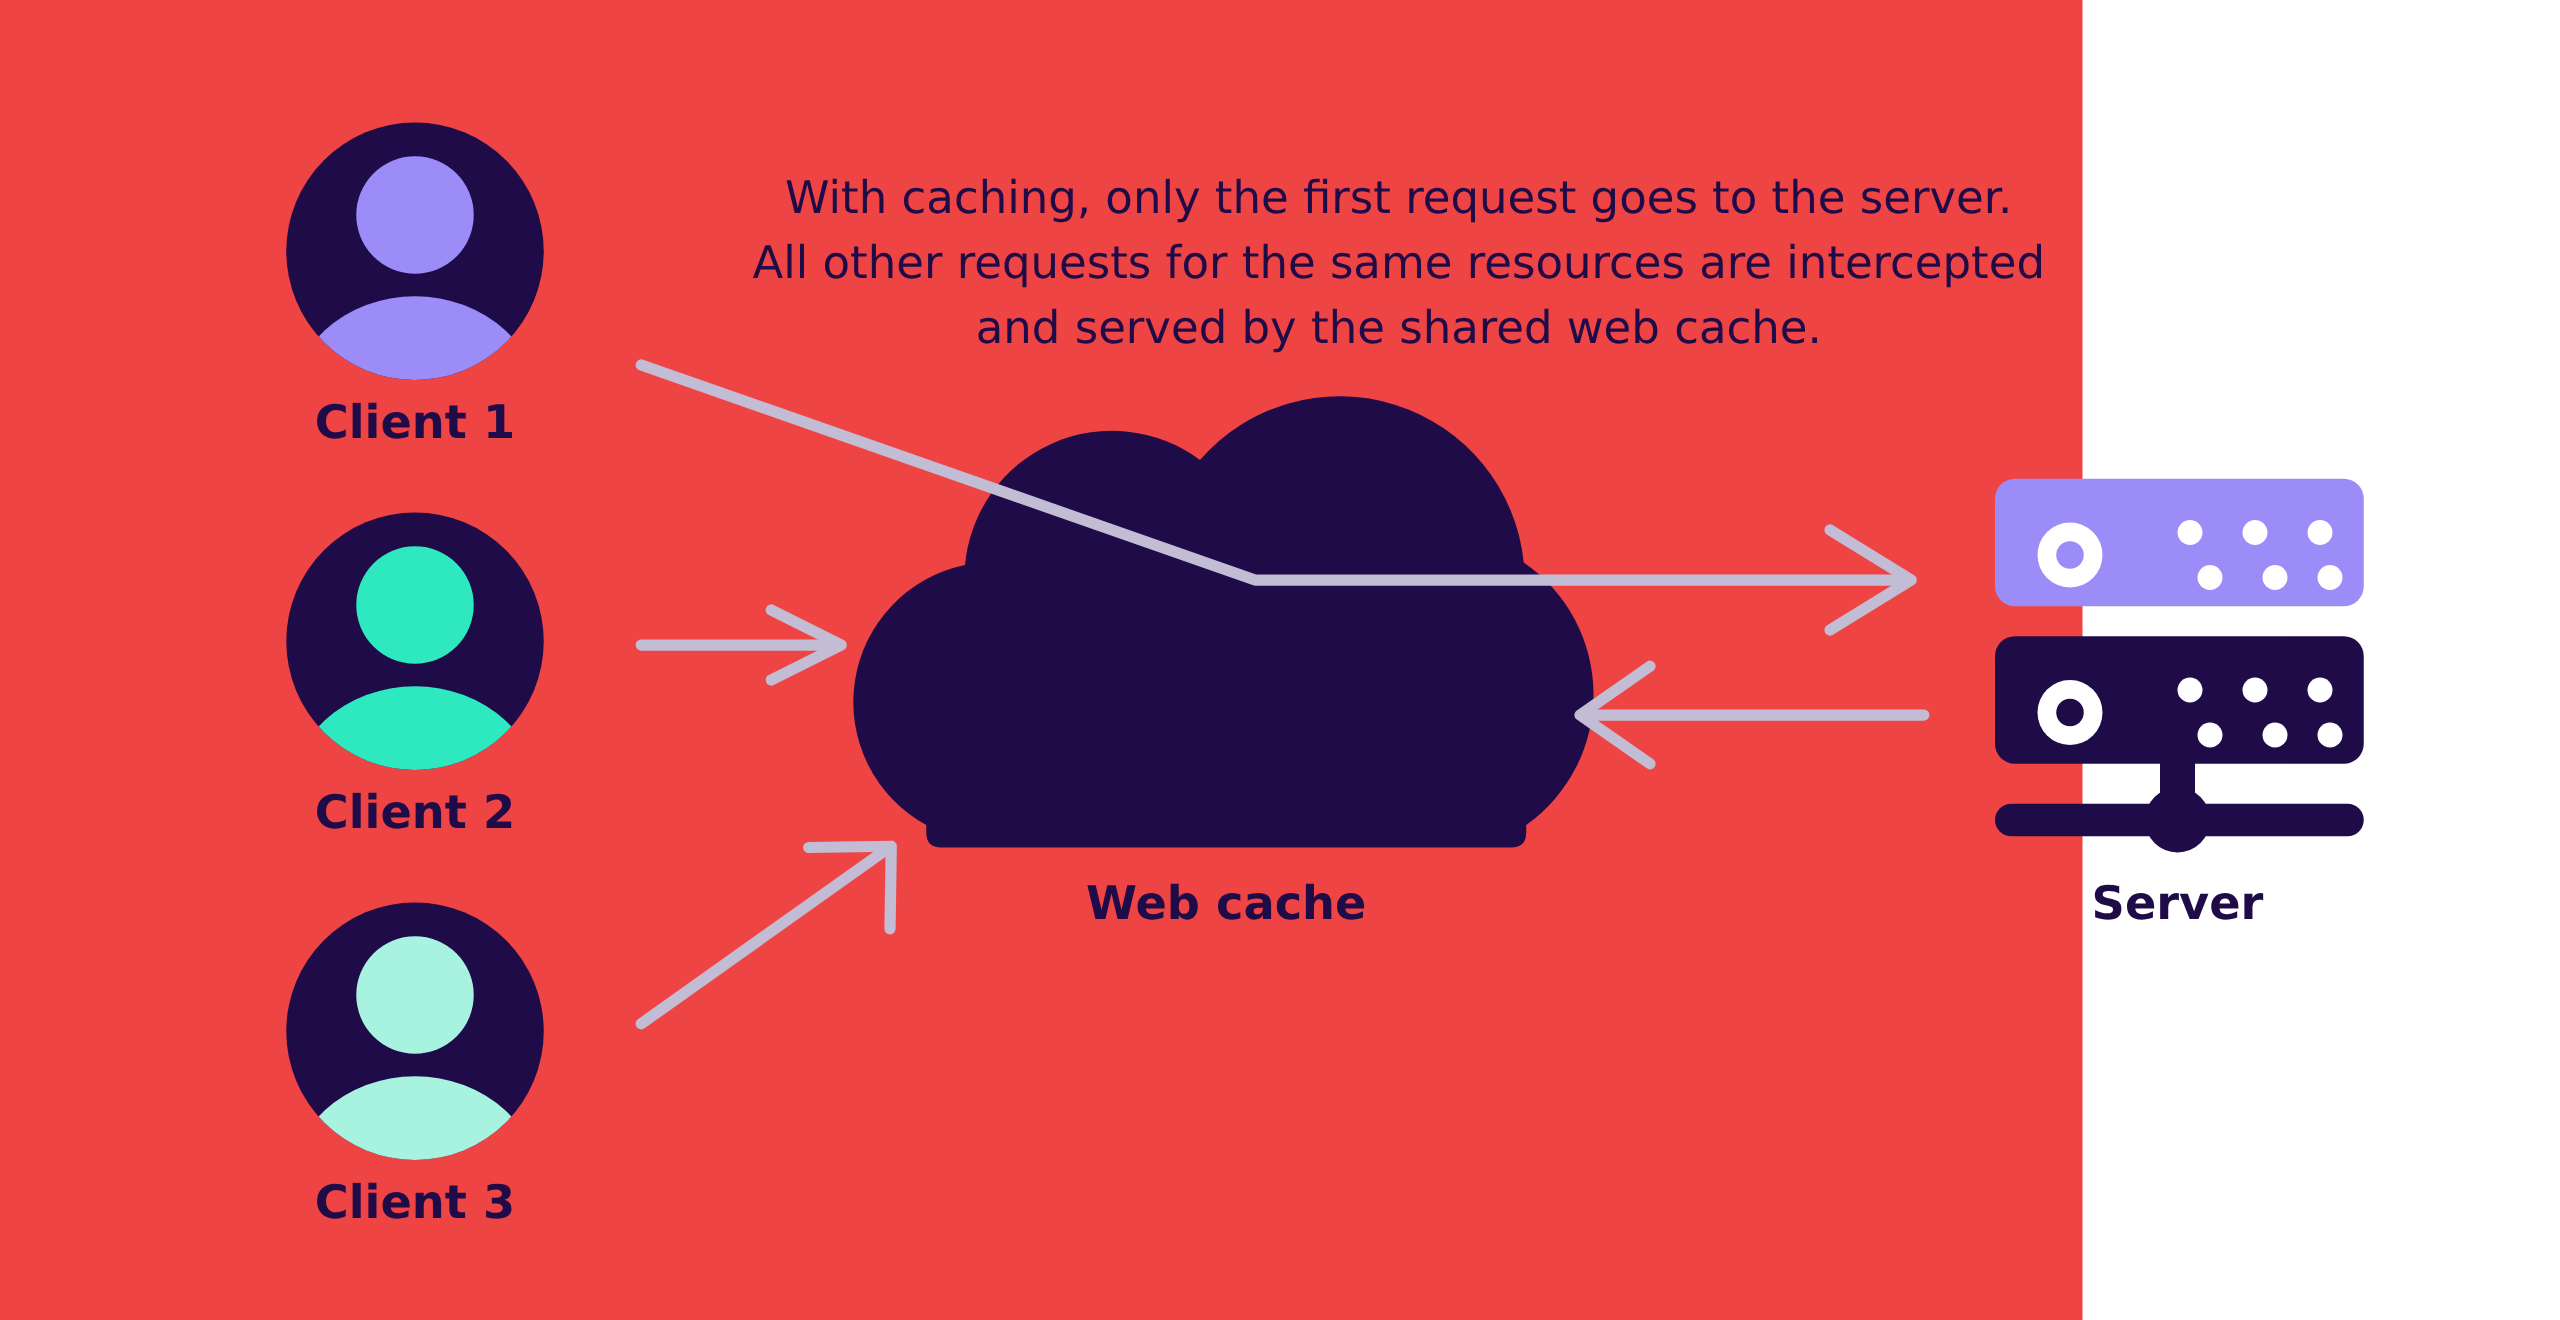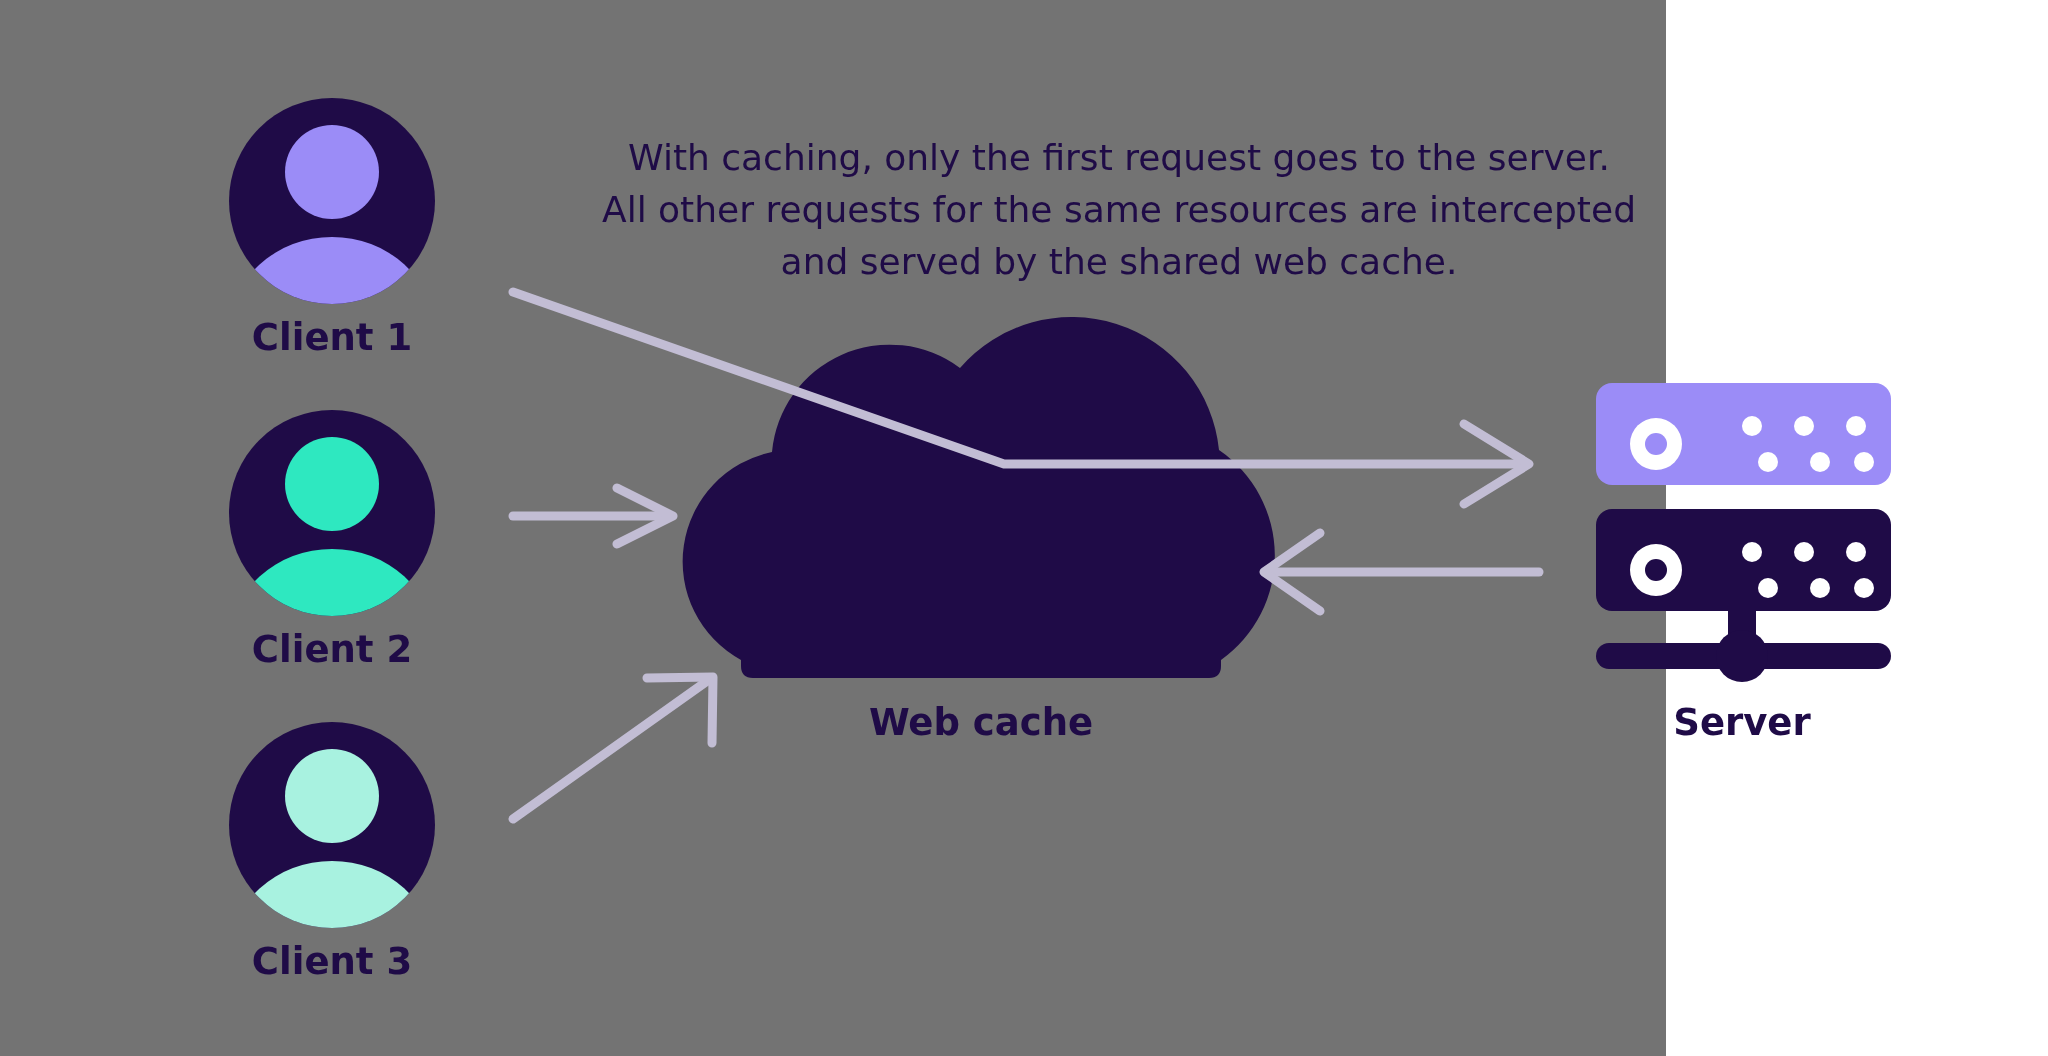--- a/index.html
+++ b/index.html
@@ -10,21 +10,21 @@
   body {
     width: 2048px;
     height: 1056px;
     font-family: "DejaVu Sans", sans-serif;
     overflow: hidden;
   }
   #stage {
     position: relative;
     width: 1666px;
     height: 1056px;
-    background: #737373;
+    background: #ef4444;
   }
   #diagram {
     position: absolute;
     top: 0;
     left: 0;
     width: 2048px;
     height: 1056px;
     display: block;
   }
   .caption-line {

